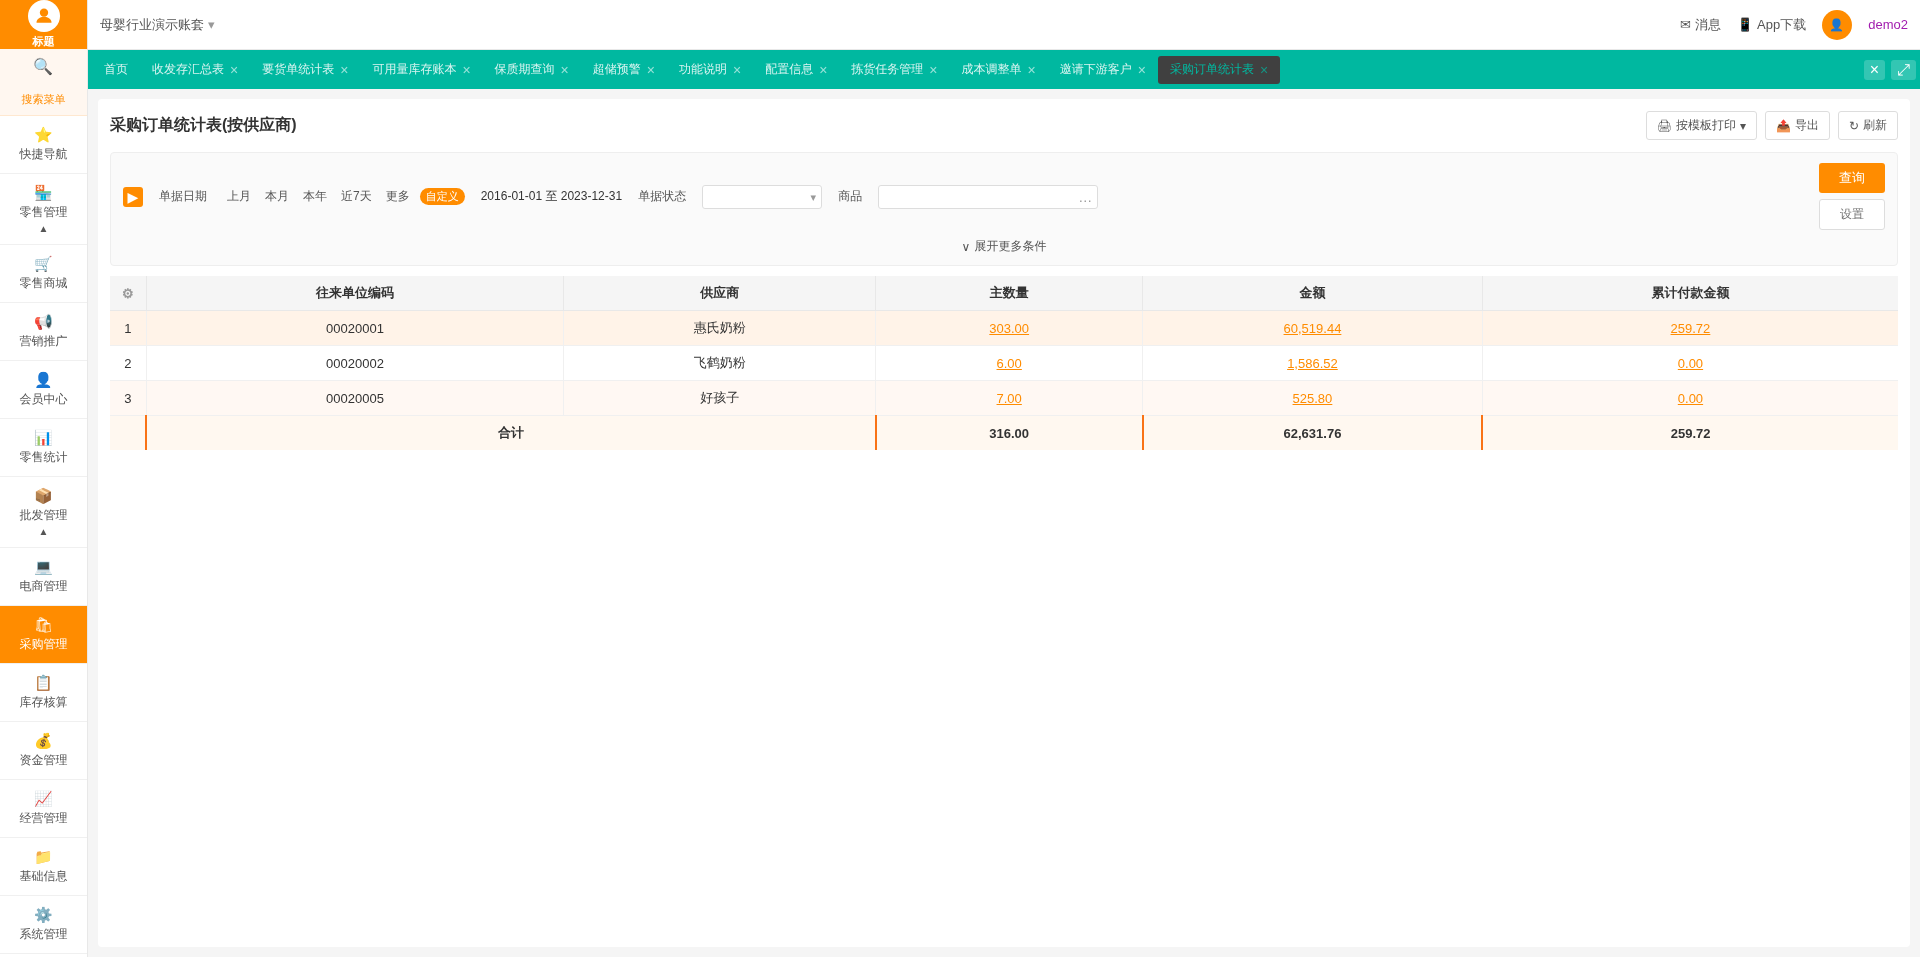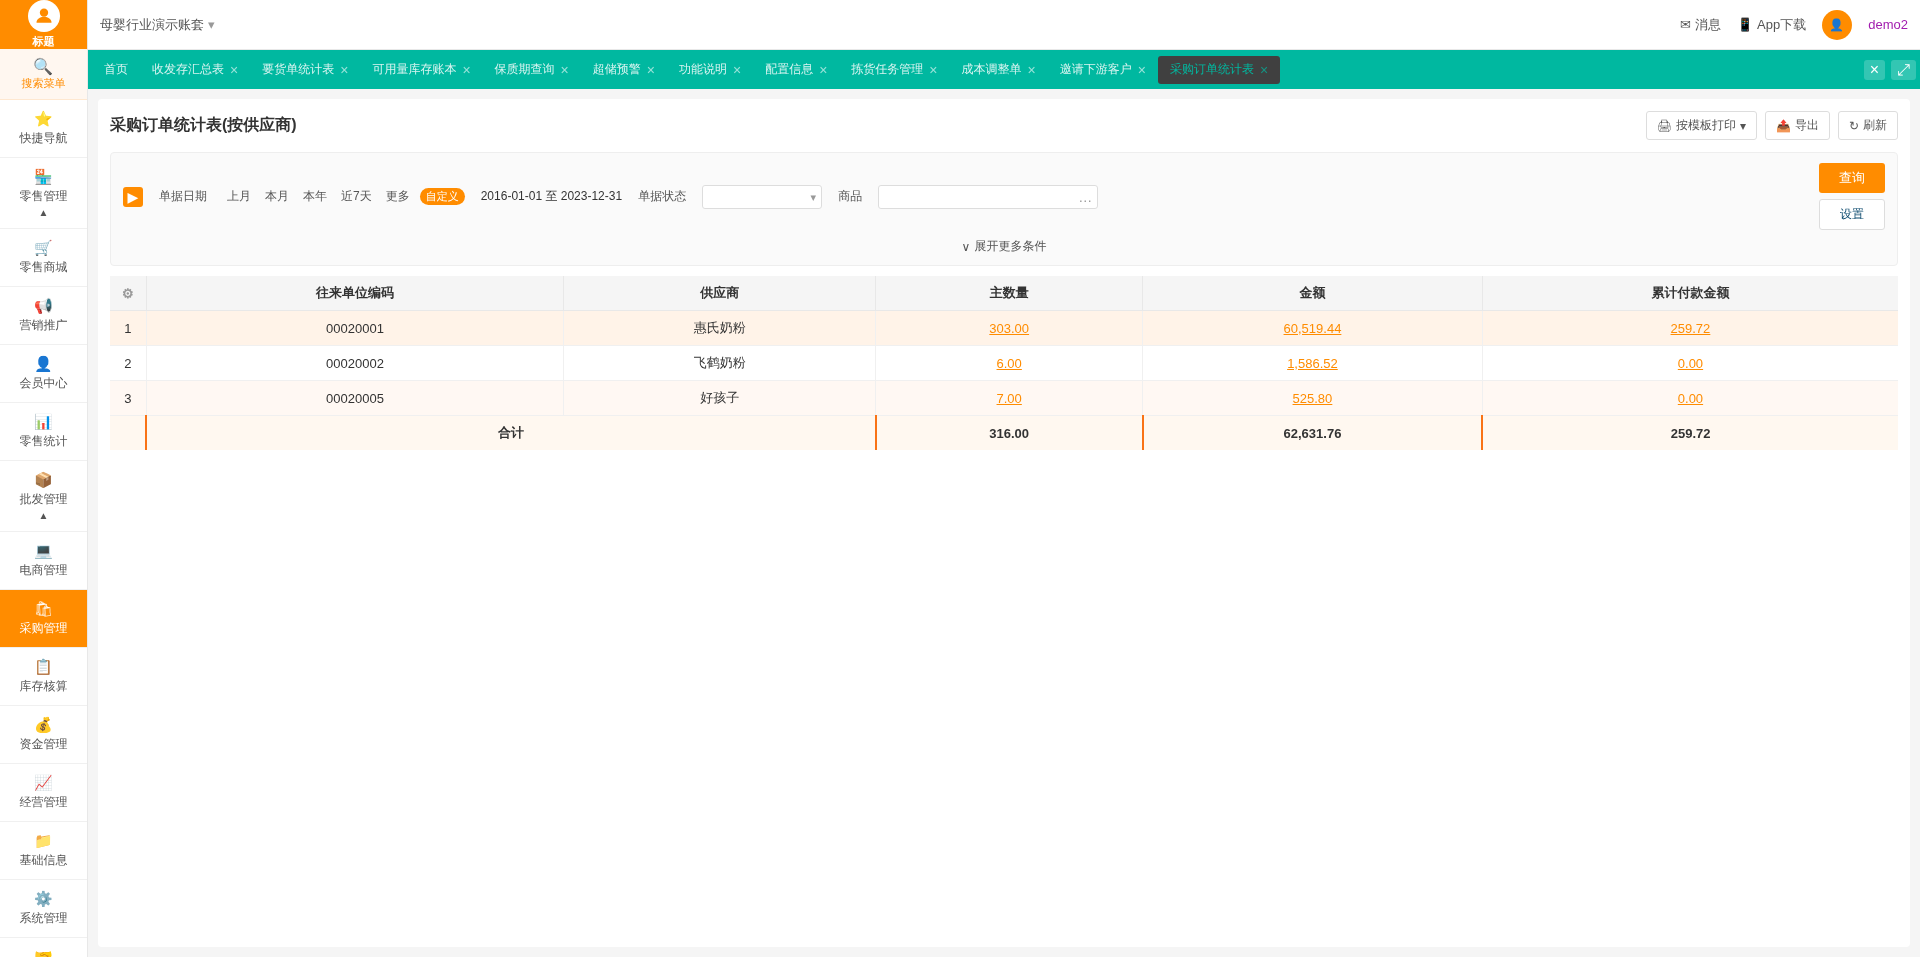--- a/index.html
+++ b/index.html
@@ -347,21 +347,21 @@
       background: #ff8c00;
       color: white;
       border: none;
       border-radius: 3px;
       padding: 6px 20px;
       font-size: 13px;
       cursor: pointer;
     }
     .btn-settings {
       background: #fff;
-      color: #0c4a6e;
+      color: #737373;
       border: 1px solid #ddd;
       border-radius: 3px;
       padding: 6px 12px;
       font-size: 12px;
       cursor: pointer;
     }
     .filter-expand {
       display: flex;
       justify-content: center;
       margin-top: 8px;
@@ -453,21 +453,21 @@
       <svg viewBox="0 0 24 24" fill="#ff8c00">
           <circle cx="12" cy="8" r="5"></circle>
           <path d="M3 20c0-4 4-7 9-7s9 3 9 7"></path>
         </svg>
     </div>
     <span>标题</span>
   </div>
 
   <div class="sidebar-search">
     <div style="font-size:16px;">🔍</div>
-    <div style="font-size:11px;color:#ff8c00;">搜索菜单</div>
+    <div style="font-size:11px;color:#ff8c00;margin-top:16px;">搜索菜单</div>
   </div>
 
   <div class="sidebar-nav-item">
     <div style="font-size:15px;">⭐</div>
     <div>快捷导航</div>
   </div>
   <div class="sidebar-nav-item">
     <div style="font-size:15px;">🏪</div>
     <div>零售管理</div>
     <div class="nav-arrow">▲</div>

